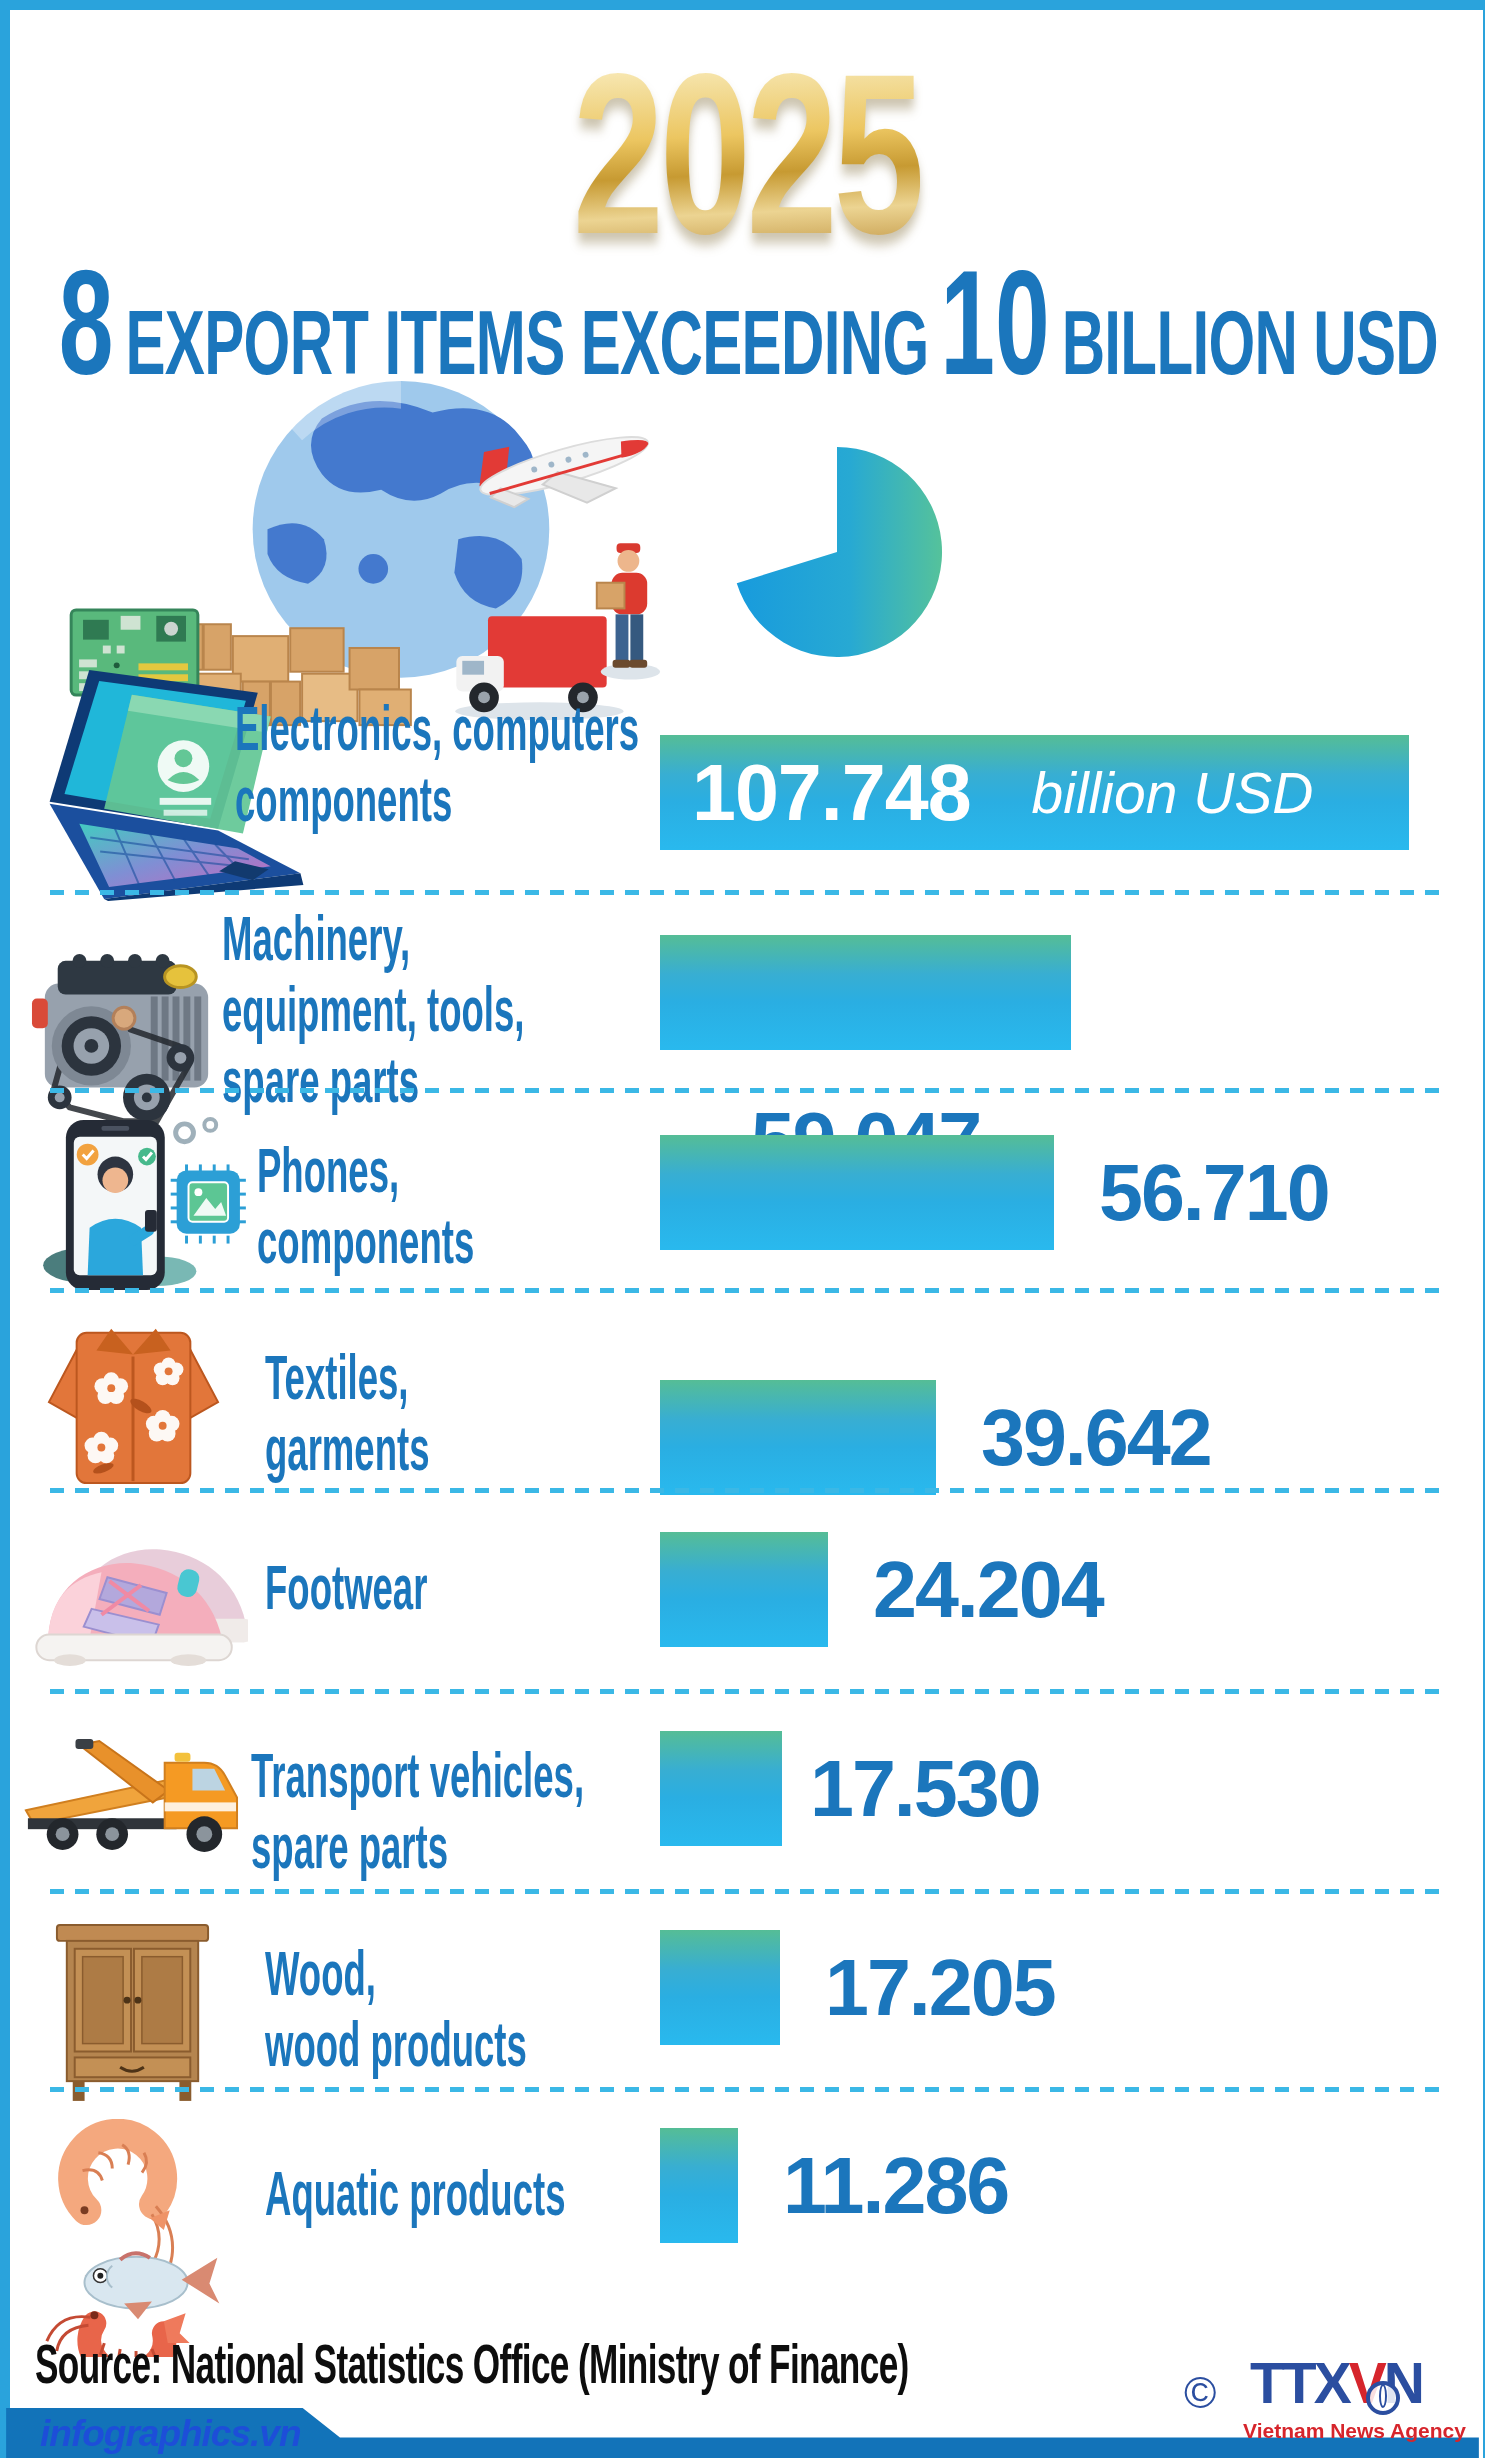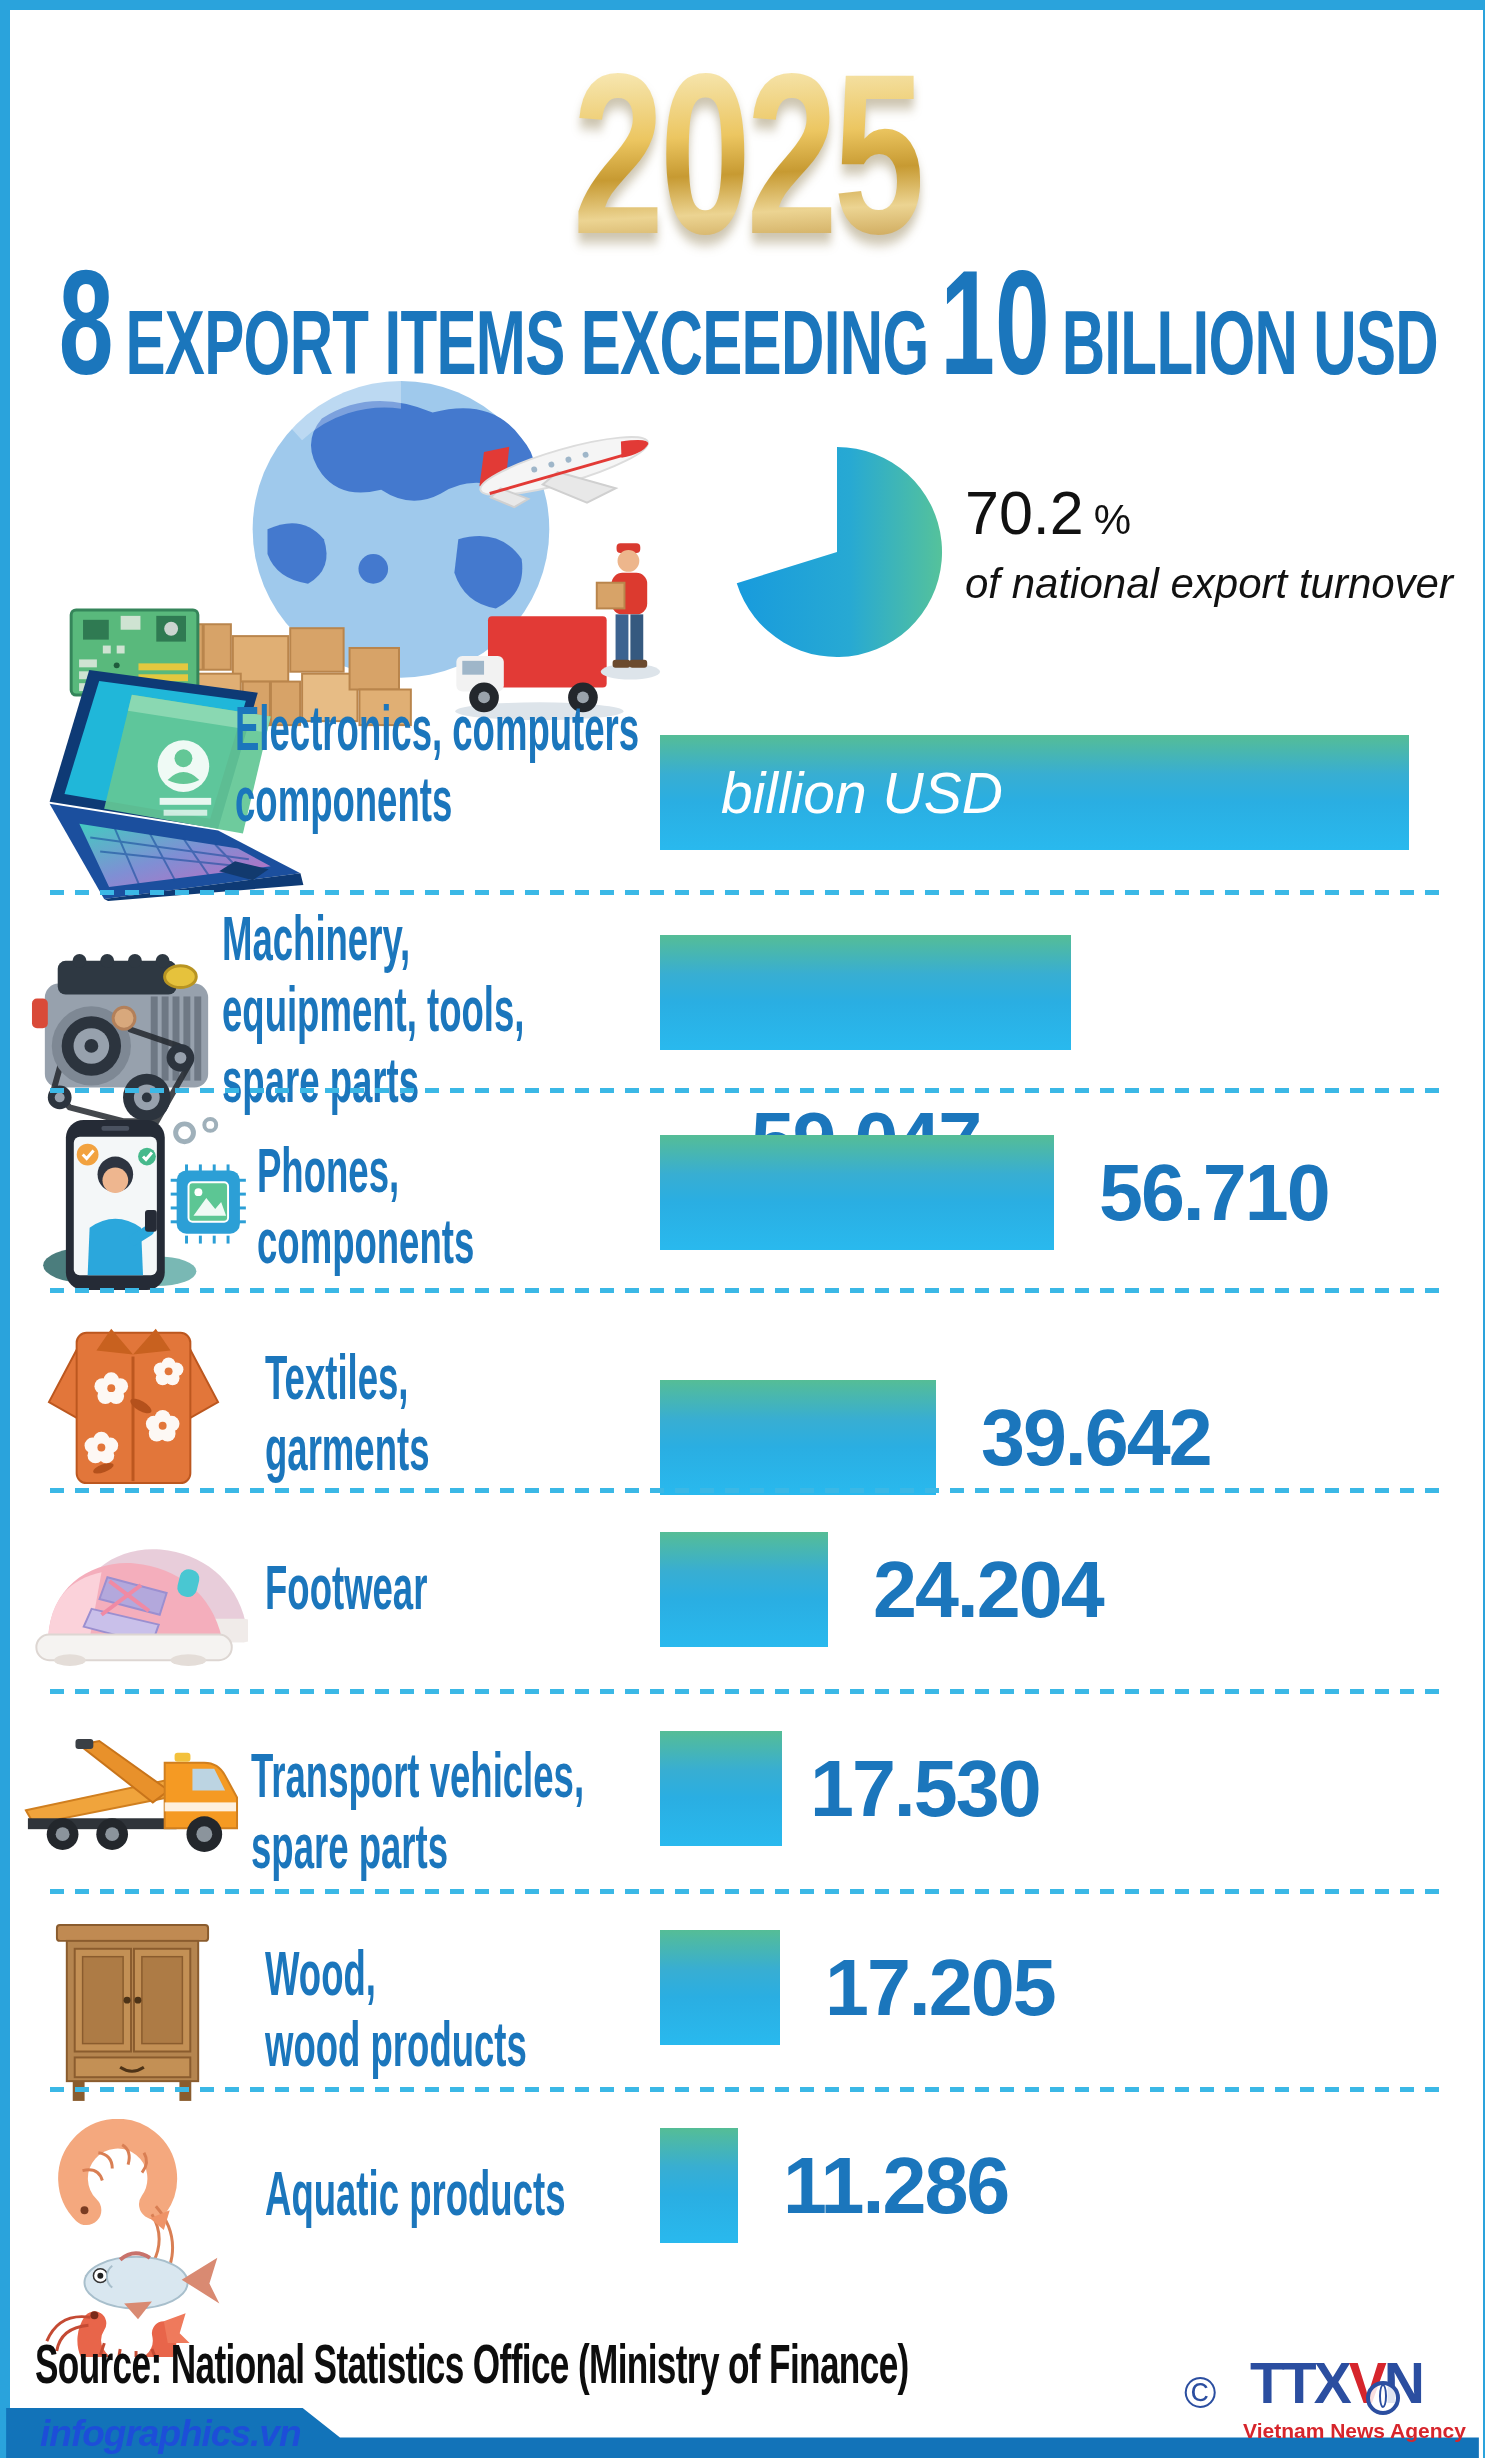--- a/index.html
+++ b/index.html
@@ -187,24 +187,20 @@
   <svg class="pie-svg" width="214" height="214" viewBox="0 0 216 216">
     <defs>
       <linearGradient id="pieGrad" x1="0" y1="0" x2="1" y2="0">
         <stop offset="0%" stop-color="#189bdd"></stop>
         <stop offset="55%" stop-color="#27a9d3"></stop>
         <stop offset="100%" stop-color="#55c29b"></stop>
       </linearGradient>
     </defs>
     <path id="pie-slice" fill="url(#pieGrad)" d="M 108 108 L 108 2 A 106 106 0 1 1 6.8 139.5 Z"></path>
   </svg>
-  <div class="share-block">
-    <span class="share-num">70.2</span><span class="share-sign">%</span>
-    <div class="share-caption">of national export turnover</div>
-  </div>
 
   <svg class="icon" style="left:69px;top:602px;" width="134" height="99" viewBox="0 0 135 100">
     <rect x="2" y="8" width="128" height="86" rx="5" fill="#59b97c" stroke="#35855a" stroke-width="3"></rect>
     <rect x="14" y="18" width="26" height="20" fill="#2f7a52"></rect>
     <rect x="52" y="14" width="20" height="14" fill="#cfe3d2"></rect>
     <rect x="88" y="14" width="30" height="26" fill="#2f7a52"></rect>
     <circle cx="103" cy="27" r="7" fill="#cbd5d0"></circle>
     <rect x="70" y="62" width="50" height="7" fill="#e3c83f"></rect>
     <rect x="70" y="73" width="50" height="7" fill="#e3c83f"></rect>
     <rect x="70" y="84" width="40" height="6" fill="#e3c83f"></rect>
@@ -457,20 +453,21 @@
 garments</div>
   <div class="item-label lbl-r5">Footwear</div>
   <div class="item-label lbl-r6">Transport vehicles,
 spare parts</div>
   <div class="item-label lbl-r7">Wood,
 wood products</div>
   <div class="item-label lbl-r8">Aquatic products</div>
 
   <div class="bar-row row-1">
     <div class="bar" style="width: 749px;">
+      <span class="bar-inner-value">107.748</span>
       <span class="bar-inner-unit">billion USD</span>
     </div>
   </div>
   <div class="bar-row row-2">
     <div class="bar" style="width: 411px;"></div>
     <div class="bar-value">59.047</div>
   </div>
   <div class="bar-row row-3">
     <div class="bar" style="width: 394px;"></div>
     <div class="bar-value">56.710</div>

